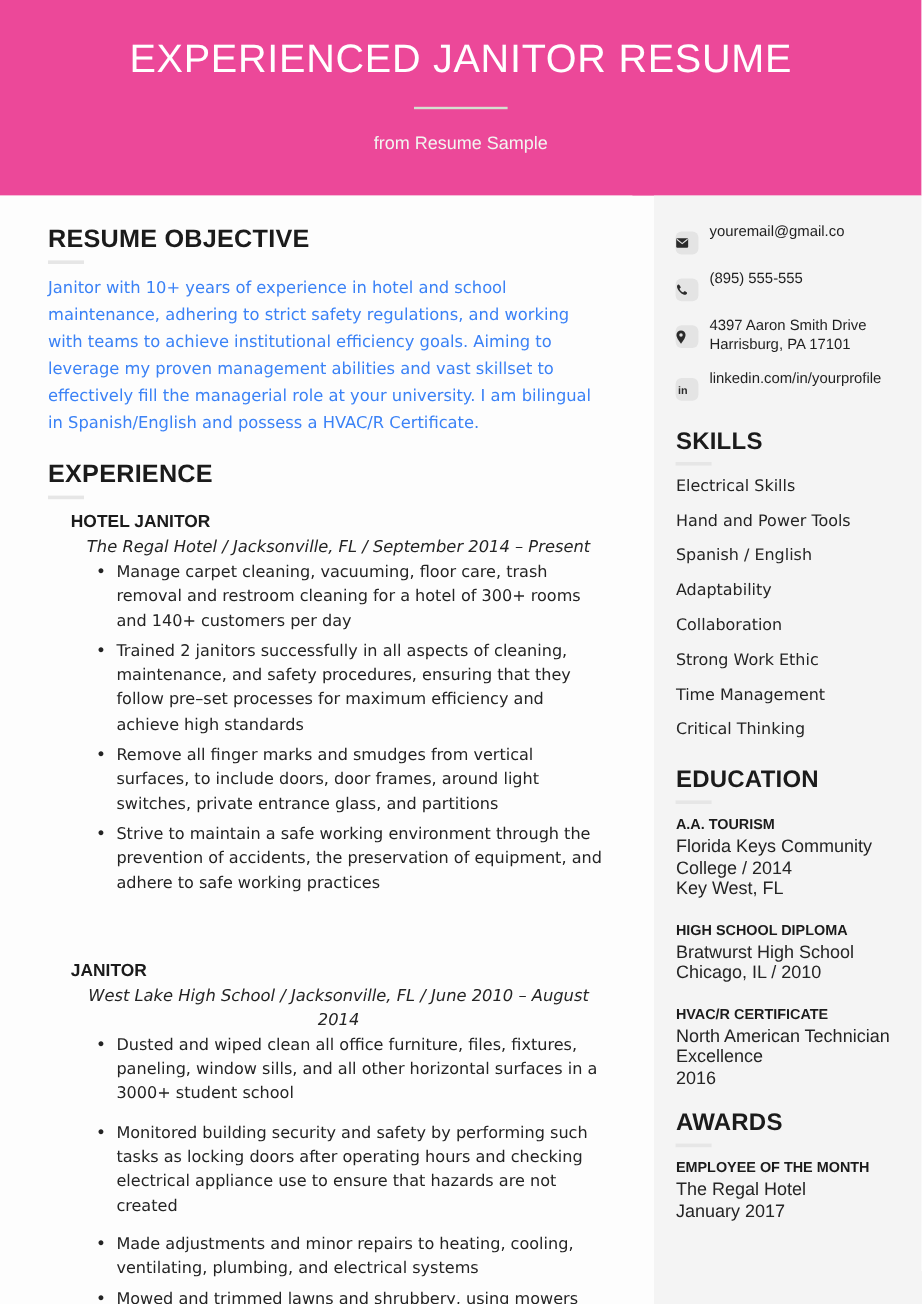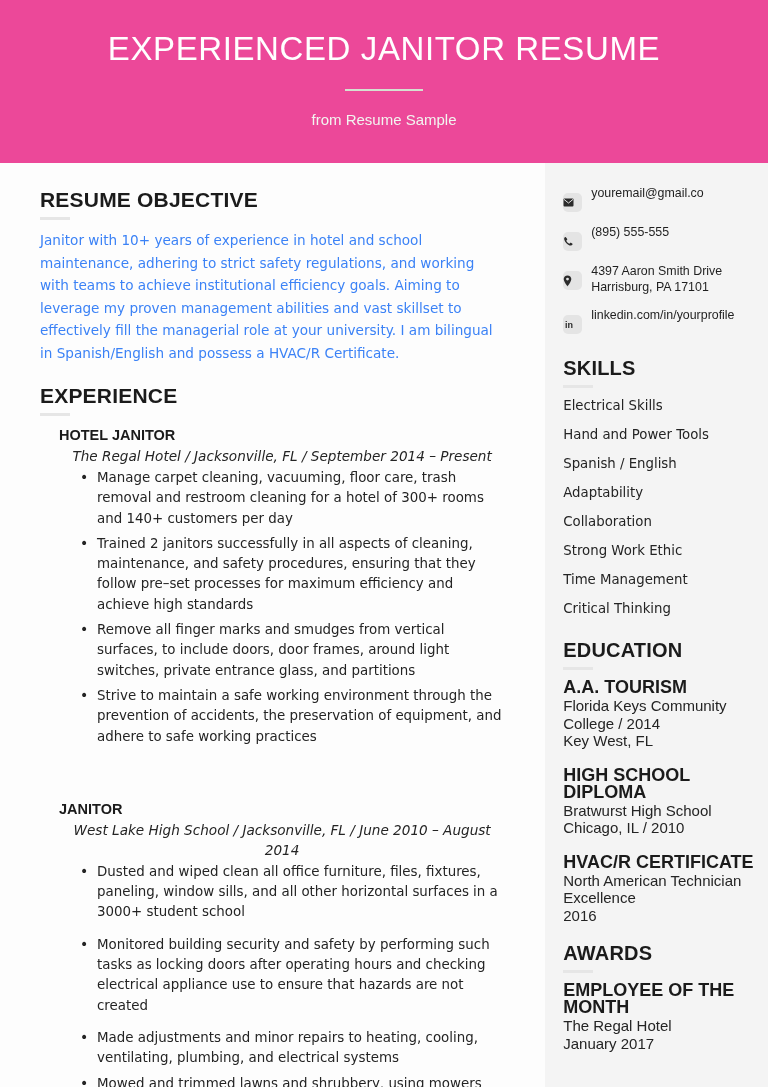--- a/index.html
+++ b/index.html
@@ -170,21 +170,21 @@
     font-size: 13.3px;
     line-height: 18px;
     color: #242424;
     margin-bottom: 11px;
   }
 
   
   .edu-block { margin-bottom: 17px; }
   .edu-title {
     font-family: "Liberation Sans", sans-serif;
-    font-size: 18px;
+    font-size: 12px;
     font-weight: bold;
     color: #1b1b1b;
     line-height: 17px;
     margin: 0 0 1px 0;
   }
   .edu-line {
     font-family: "Liberation Sans", sans-serif;
     font-size: 15px;
     line-height: 17.5px;
     color: #242424;

